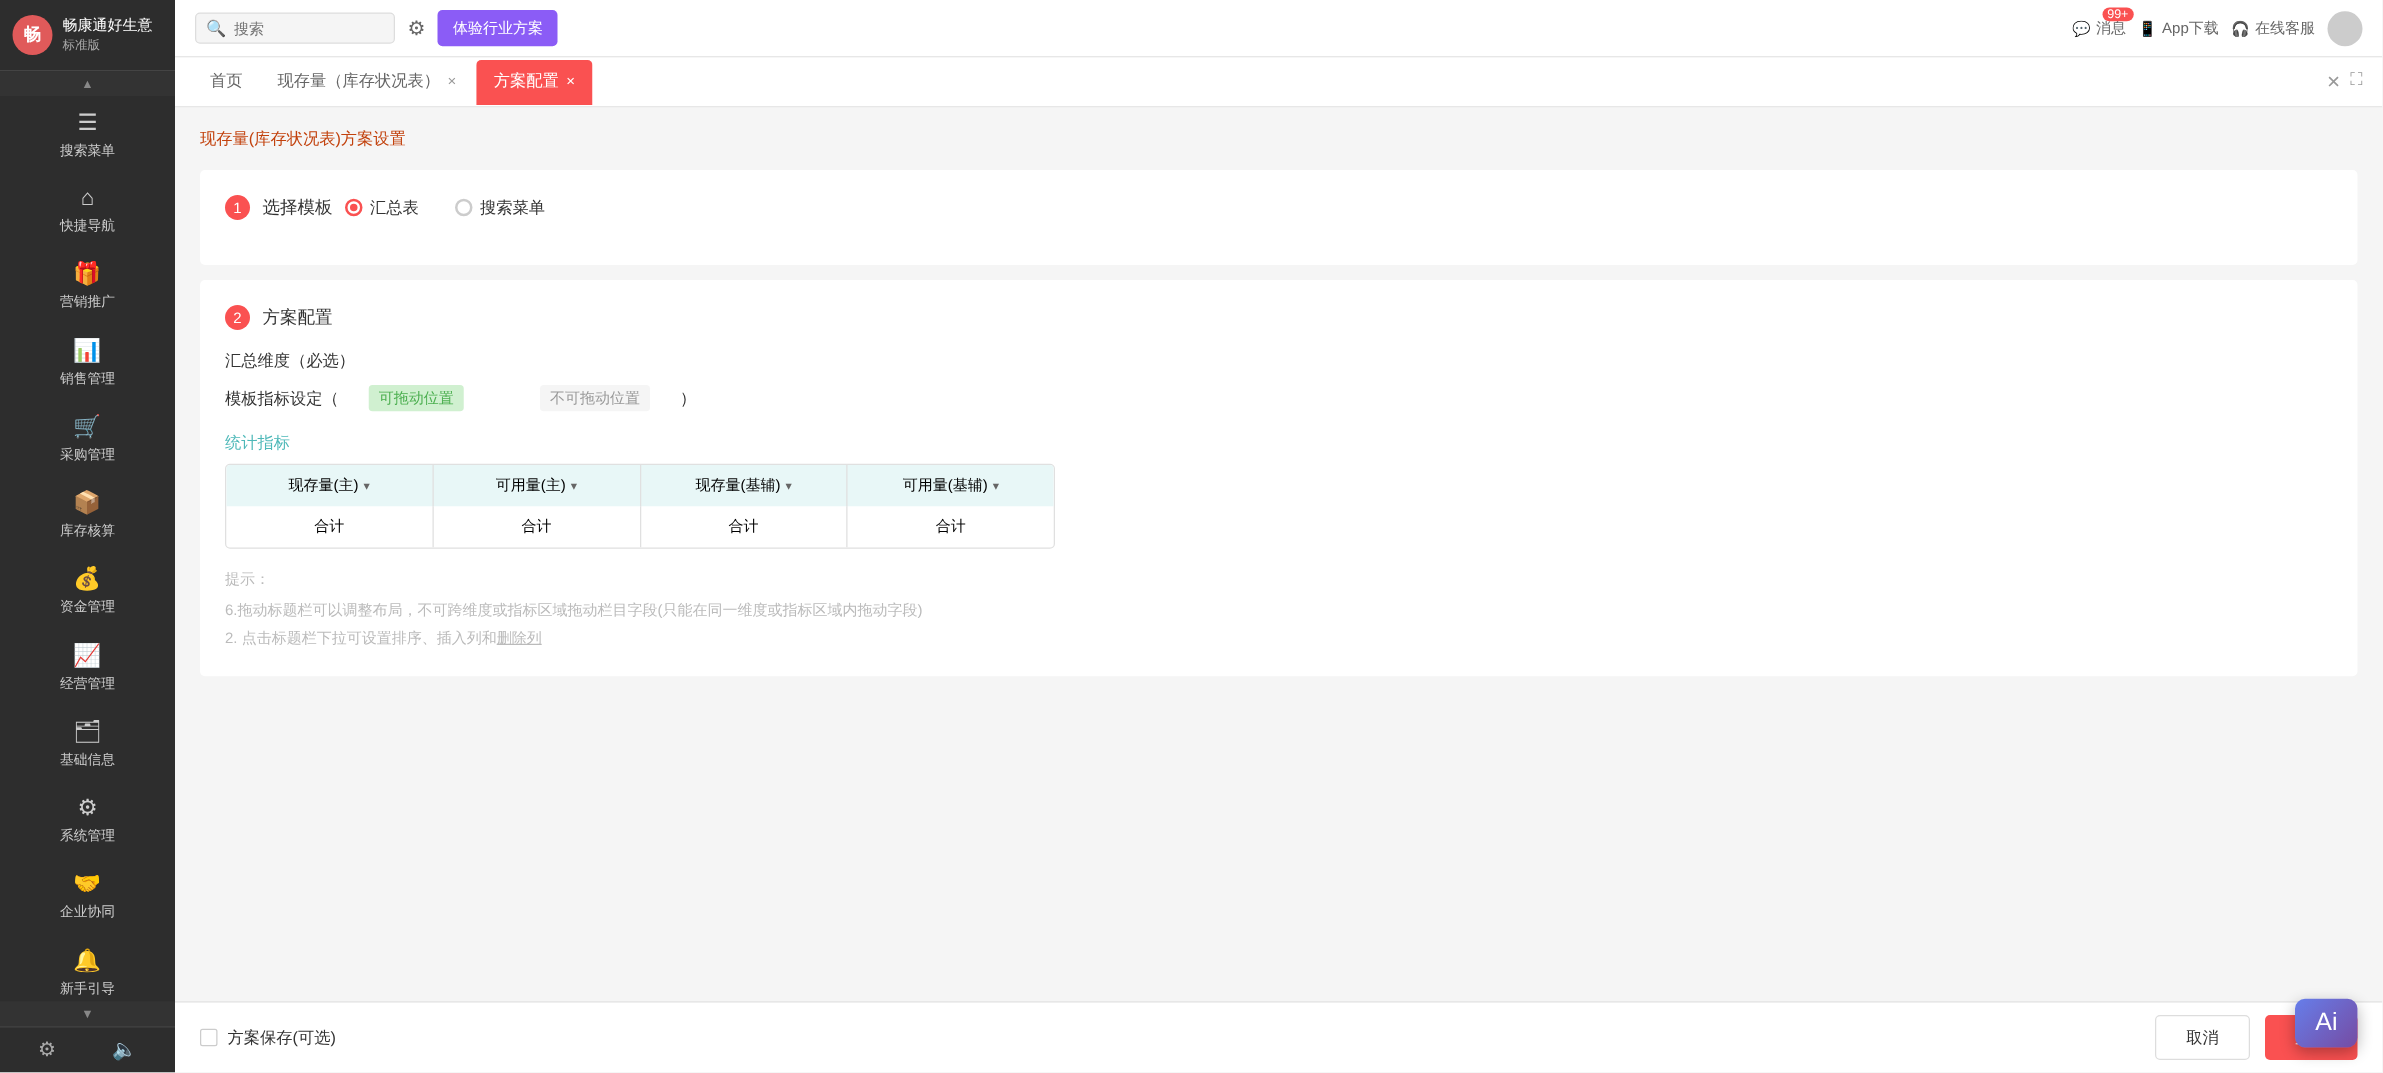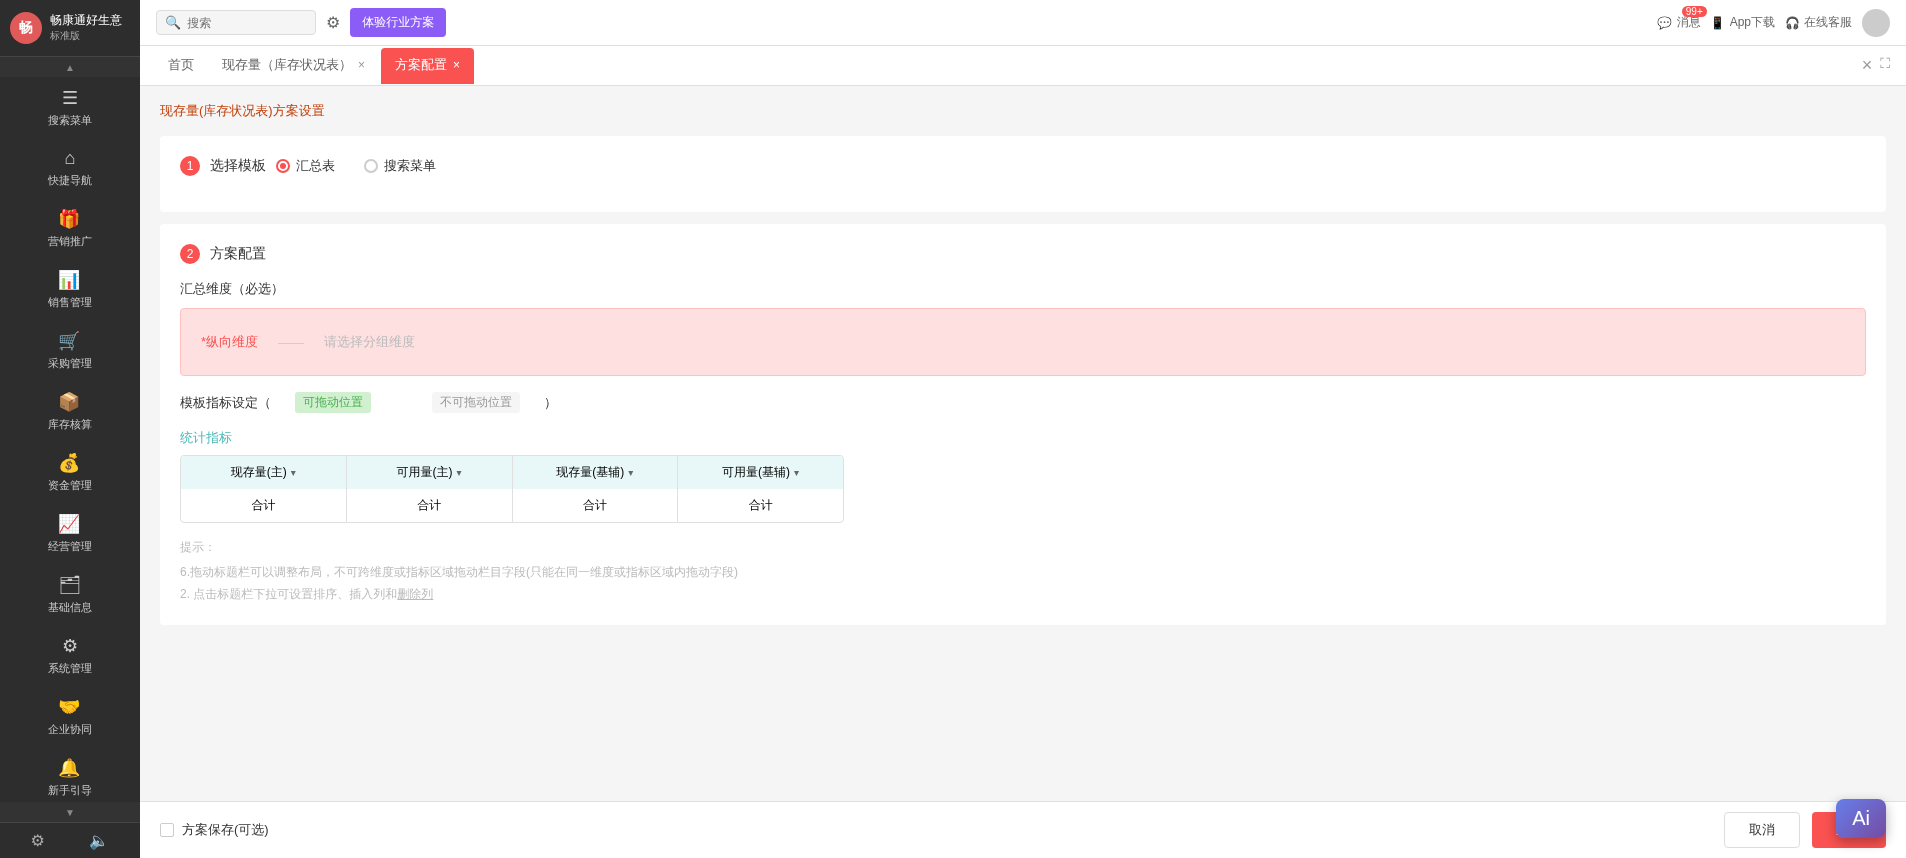--- a/index.html
+++ b/index.html
@@ -333,25 +333,20 @@
     </div>
 
     <div class="scheme-section">
       <div class="section-header">
         <div class="section-num">2</div>
         <span class="section-title">方案配置</span>
       </div>
 
       <div class="subsection-label" style="margin-bottom: 10px;">汇总维度（必选）</div>
 
-      <div class="dimension-row">
-        <span class="dimension-label">*纵向维度</span>
-        <span class="dimension-divider">——</span>
-        <span class="dimension-placeholder">请选择分组维度</span>
-      </div>
 
       <div class="template-indicator-row">
         <span>模板指标设定（</span>
         <span class="draggable-badge">可拖动位置</span>
         <span>　</span>
         <span class="non-draggable-badge">不可拖动位置</span>
         <span>）</span>
       </div>
 
       <div class="stats-section">

